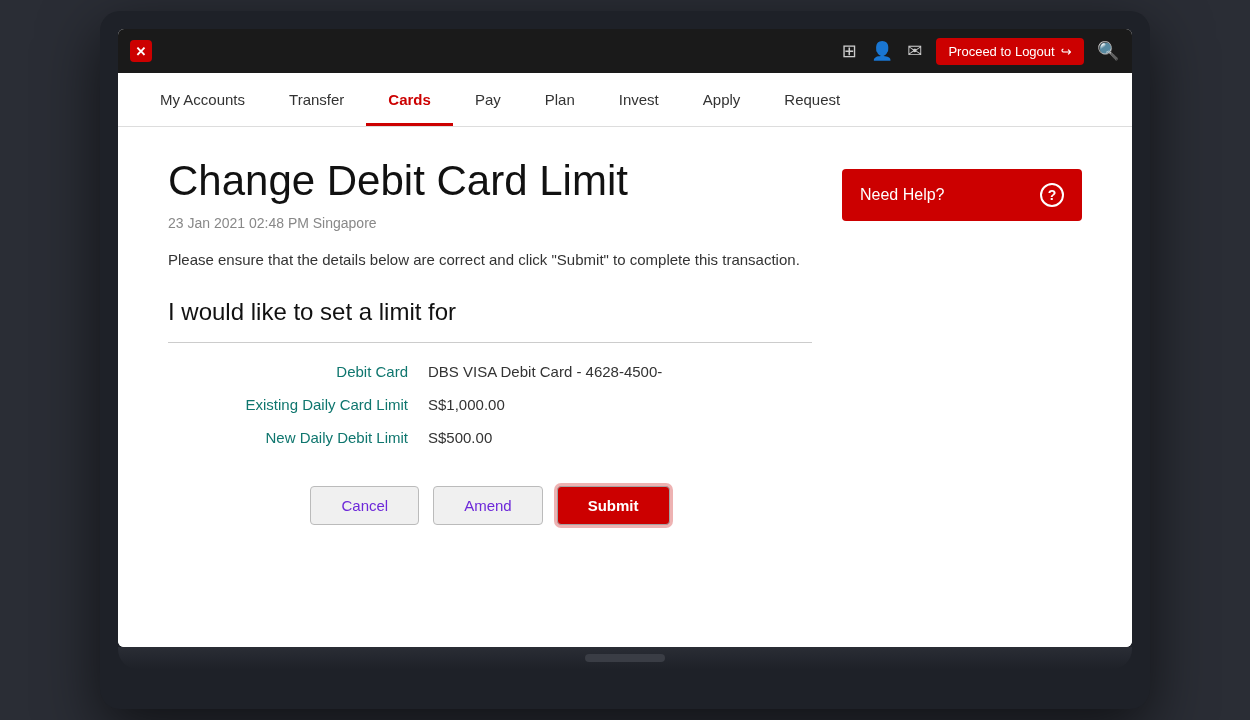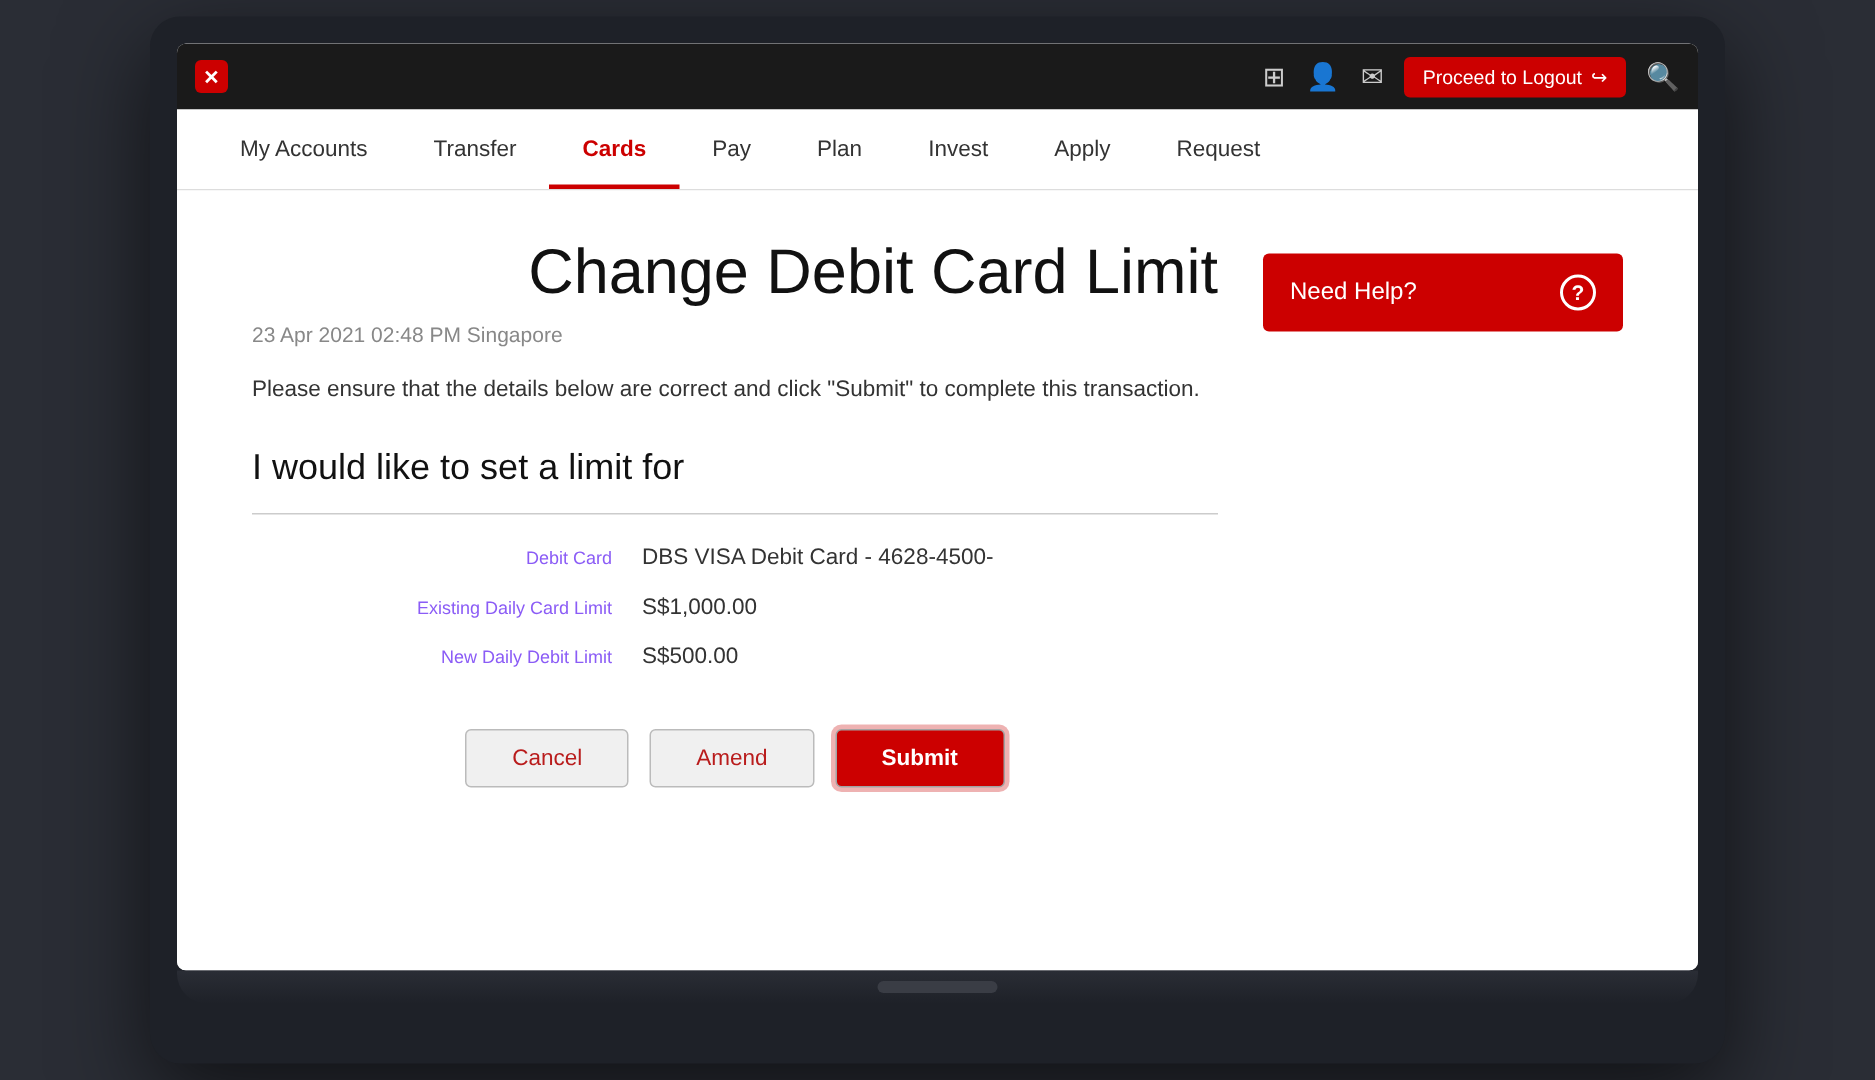--- a/index.html
+++ b/index.html
@@ -110,21 +110,20 @@
       gap: 30px;
     }
     .content-area {
       flex: 1;
     }
     .page-title {
       font-size: 42px;
       font-weight: 400;
       color: #111;
       margin-bottom: 10px;
-      text-align: right;
     }
     .timestamp {
       color: #888;
       font-size: 14px;
       margin-bottom: 20px;
     }
     .instruction {
       color: #333;
       font-size: 15px;
       margin-bottom: 30px;
@@ -145,43 +144,43 @@
       margin-bottom: 10px;
     }
     .detail-row {
       display: flex;
       margin-bottom: 16px;
       align-items: baseline;
     }
     .detail-label {
       width: 260px;
       text-align: right;
-      color: #8b5cf6;
-      font-size: 12px;
+      color: #0f766e;
+      font-size: 15px;
       padding-right: 20px;
       flex-shrink: 0;
     }
     .detail-value {
       color: #333;
       font-size: 15px;
     }
     .button-row {
       display: flex;
       justify-content: center;
       gap: 14px;
       margin-top: 40px;
     }
     .btn {
       padding: 10px 30px;
       font-size: 15px;
       cursor: pointer;
       border-radius: 4px;
       border: 1px solid #ccc;
       background: #f0f0f0;
-      color: #b91c1c;
+      color: #6d28d9;
     }
     .btn-cancel {
       background: #f0f0f0;
       border: 1px solid #bbb;
     }
     .btn-amend {
       background: #f0f0f0;
       border: 1px solid #bbb;
     }
     .btn-submit {
@@ -265,21 +264,21 @@
       <div class="nav-item">Plan</div>
       <div class="nav-item">Invest</div>
       <div class="nav-item">Apply</div>
       <div class="nav-item">Request</div>
     </div>
 
     <div class="main-content">
       <div class="content-area">
 
         <h1 class="page-title">Change Debit Card Limit</h1>
-        <p class="timestamp">23 Apr 2021 02:48 PM Singapore</p>
+        <p class="timestamp">23 Jan 2021 02:48 PM Singapore</p>
         <p class="instruction">Please ensure that the details below are correct and click "Submit" to complete this transaction.</p>
 
         <h2 class="section-heading">I would like to set a limit for</h2>
         <hr class="divider">
 
         <div class="detail-table">
           <div class="detail-row">
             <span class="detail-label">Debit Card</span>
             <span class="detail-value">DBS VISA Debit Card - 4628-4500-</span>
           </div>

